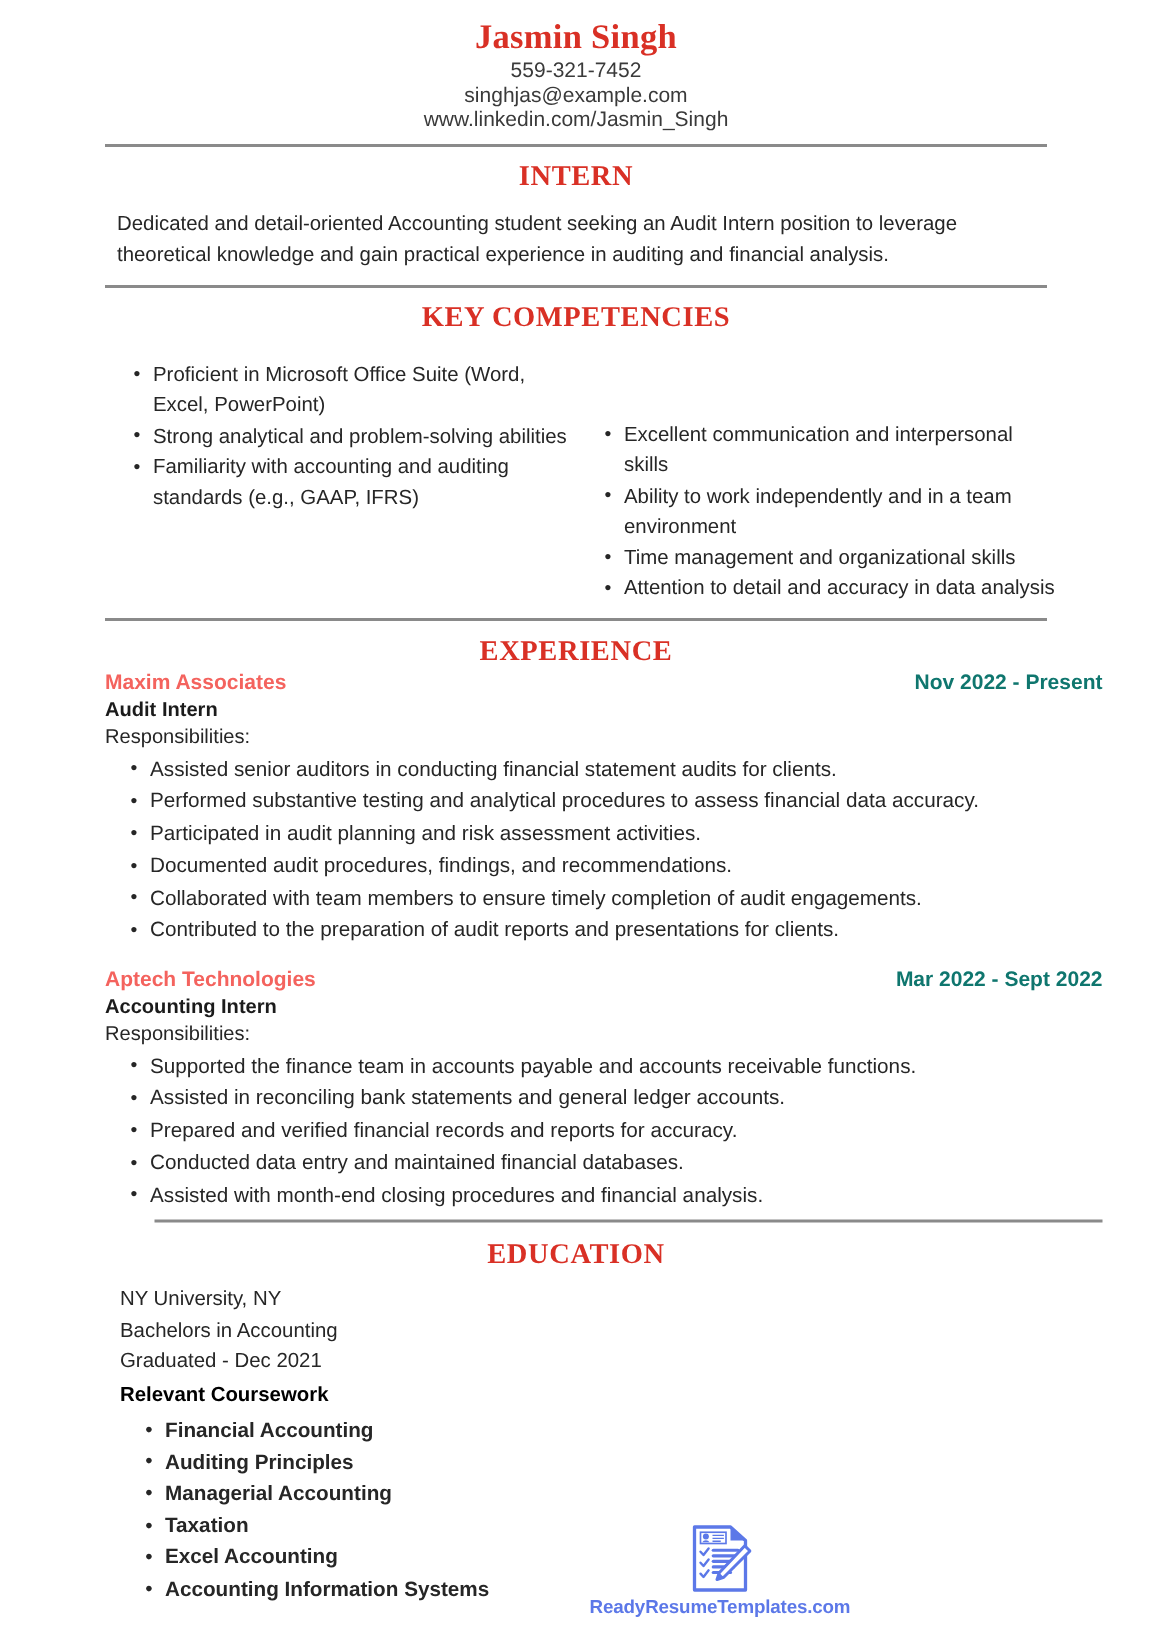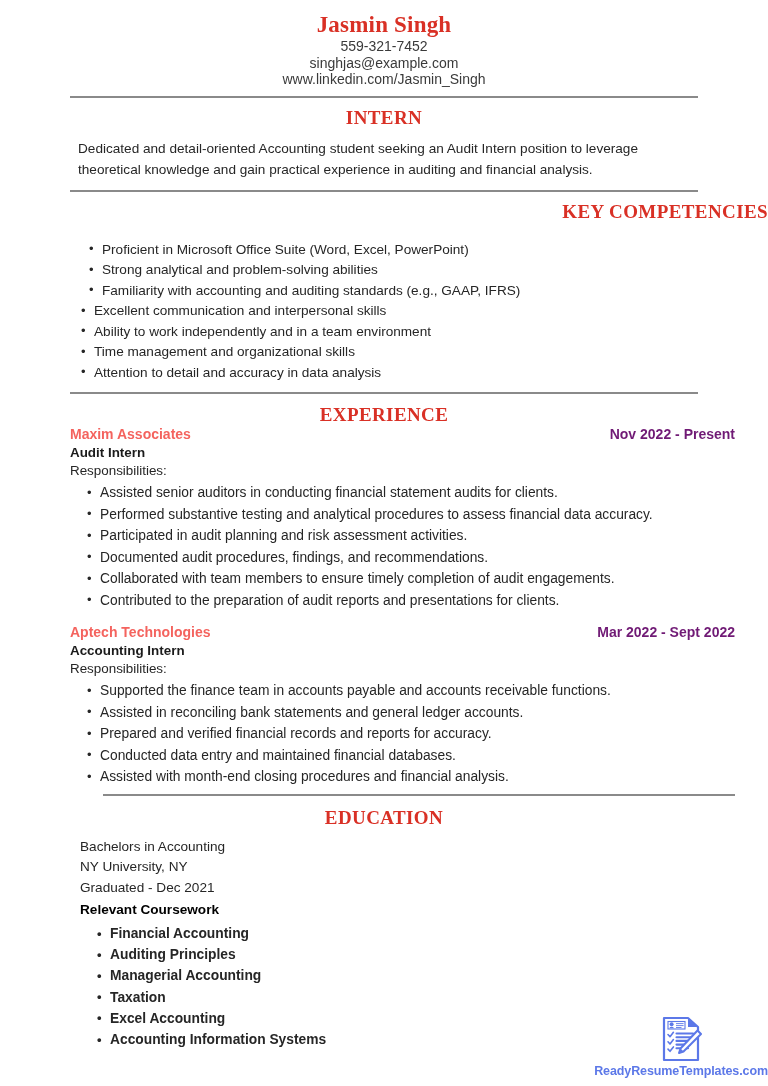--- a/index.html
+++ b/index.html
@@ -55,45 +55,44 @@
   
   .section-title {
     font-family: "Liberation Serif", serif;
     font-weight: bold;
     font-size: 19px;
     color: #D93025;
     text-align: center;
     letter-spacing: 0.4px;
   }
   .title-intern { margin-top: 9px; }
-  .title-comp   { margin-top: 9px; text-align: right; }
+  .title-comp   { margin-top: 9px; }
   .title-exp    { margin-top: 10px; }
   .title-edu    { margin-top: 11px; }
 
   
   .summary {
     margin: 9px 78px 0 78px;
     font-size: 13.6px;
     line-height: 21px;
     color: #262626;
     text-align: left;
   }
 
   
   .comp-wrap {
     display: flex;
     margin: 9px 62px 0 62px;
-    flex-direction: column;
   }
   .comp-col {
     flex: 1 1 50%;
     box-sizing: border-box;
   }
   .comp-col.left  { padding-left: 18px; padding-top: 8px; }
-  .comp-col.right { padding-left: 10px; }
+  .comp-col.right { padding-left: 10px; margin-top: 48px; }
   ul.bullets {
     margin: 0;
     padding-left: 22px;
     list-style: none;
   }
   ul.bullets > li {
     position: relative;
     font-size: 13.6px;
     line-height: 20.5px;
     color: #262626;
@@ -117,21 +116,21 @@
   }
   .company {
     font-size: 14px;
     font-weight: bold;
     color: #F4635E;
     text-align: right;
   }
   .dates {
     font-size: 14px;
     font-weight: bold;
-    color: #701a75;
+    color: #0f766e;
     white-space: nowrap;
   }
   .job-title {
     font-size: 13.4px;
     font-weight: bold;
     color: #1b1b1b;
     margin-top: 3px;
   }
   .resp-label {
     font-size: 13.4px;
@@ -195,21 +194,21 @@
   }
 
   
   .brand {
     position: absolute;
     left: 0;
     right: 0;
     bottom: 8px;
     display: flex;
     flex-direction: column;
-    align-items: flex-end;
+    align-items: center;
     padding-left: 24px;
   }
   .brand-inner {
     margin-left: 168px;
     display: flex;
     flex-direction: column;
     align-items: center;
   }
   .brand-logo { width: 42px; height: 46px; display: block; }
   .brand-text {
@@ -296,22 +295,22 @@
       <li>Conducted data entry and maintained financial databases.</li>
       <li>Assisted with month-end closing procedures and financial analysis.</li>
     </ul>
   </div>
 
   <div class="rule rule-exp"></div>
 
   <div class="section-title title-edu">EDUCATION</div>
 
   <div class="edu-block">
+    <div class="edu-line">NY University, NY</div>
     <div class="edu-line">Bachelors in Accounting</div>
-    <div class="edu-line">NY University, NY</div>
     <div class="edu-line">Graduated - Dec 2021</div>
     <div class="coursework-head">Relevant Coursework</div>
     <ul class="edu-bullets">
       <li>Financial Accounting</li>
       <li>Auditing Principles</li>
       <li>Managerial Accounting</li>
       <li>Taxation</li>
       <li>Excel Accounting</li>
       <li>Accounting Information Systems</li>
     </ul>

